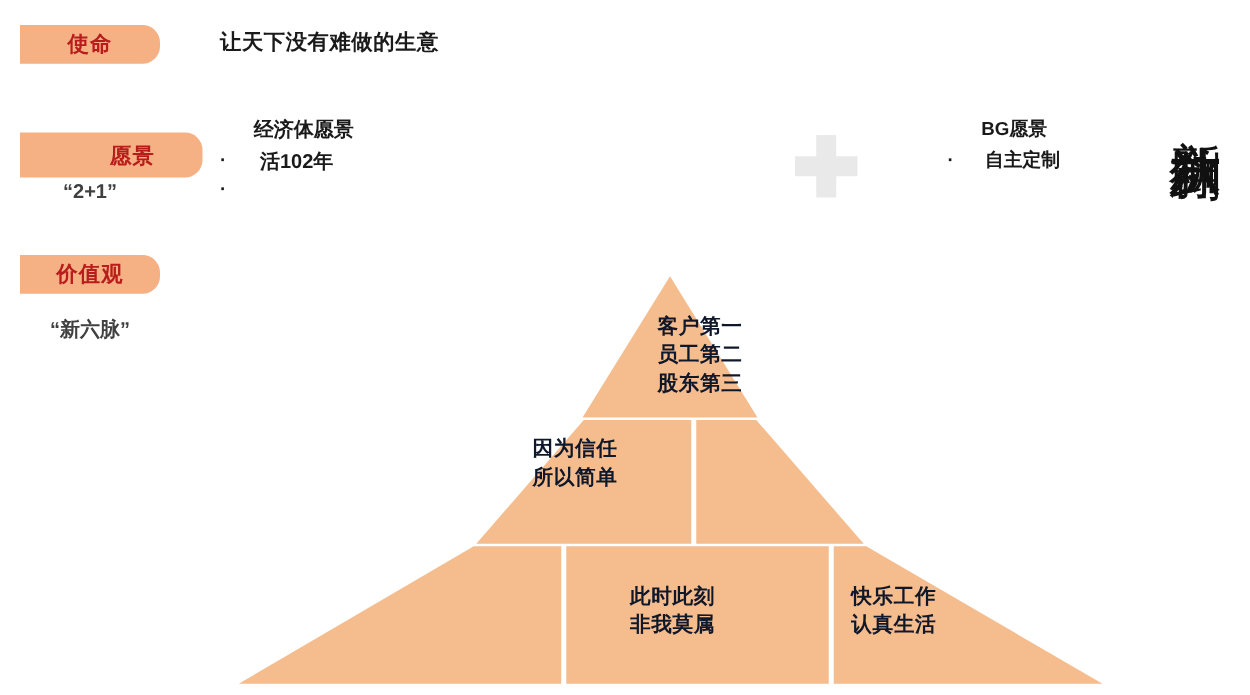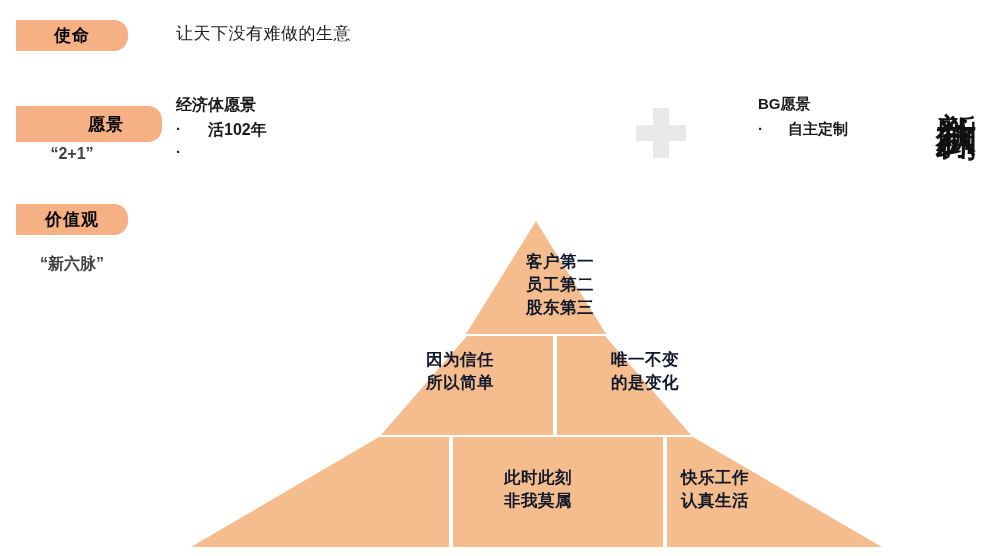--- a/index.html
+++ b/index.html
@@ -20,21 +20,21 @@
     width: 1000px;
     height: 556px;
     background: #ffffff;
   }
 
   
   .chip {
     position: absolute;
     background: #f5b183;
     border-radius: 0 14px 14px 0;
-    color: #000000;
+    color: #b91c1c;
     font-weight: bold;
     font-size: 17px;
     letter-spacing: 1px;
     display: flex;
     align-items: center;
     justify-content: center;
   }
   .chip-mission   { left: 16px; top: 20px;  width: 112px; height: 31px; }
   .chip-vision    { left: 16px; top: 106px;  width: 112px; height: 36px; padding-left: 34px; }
   .chip-values    { left: 16px; top: 204px; width: 112px; height: 31px; }
@@ -49,34 +49,34 @@
     left: 16px;
   }
   .subcap-21   { top: 145px; }
   .subcap-new6 { top: 254px; }
 
   
   .mission-text {
     position: absolute;
     left: 176px; top: 22px;
     font-size: 17px;
-    font-weight: normal;
+    font-weight: bold;
     color: #1a1a1a;
     letter-spacing: 0.5px;
   }
 
   .vision-block {
     position: absolute;
     left: 176px; top: 93px;
     font-size: 16px;
     font-weight: bold;
     color: #1a1a1a;
     line-height: 1.45;
   }
-  .vision-head { margin-bottom: 2px; }
+  .vision-head { margin-bottom: 2px; margin-left: 27px; }
   .bullet-row {
     display: flex;
     align-items: flex-start;
   }
   .bullet-dot {
     width: 32px;
     flex: 0 0 32px;
     text-align: left;
     font-size: 15px;
     line-height: 1.45;
@@ -206,21 +206,19 @@
       <polygon points="194,219 264,219 264,329 6,329" fill="#f5bd8d"></polygon>
       <polygon points="268,219 478,219 478,329 268,329" fill="#f5bd8d"></polygon>
       <polygon points="482,219 508,219 697,329 482,329" fill="#f5bd8d"></polygon>
     </svg>
 
     <div class="ptext ptext-apex">客户第一
 员工第二
 股东第三</div>
     <div class="ptext ptext-m1">因为信任
 所以简单</div>
-    <div class="ptext ptext-m2">唯一不变
-的是变化</div>
     <div class="ptext ptext-b2">此时此刻
 非我莫属</div>
     <div class="ptext ptext-b3">快乐工作
 认真生活</div>
   </div>
 
 </div>
 
 </body></html>

